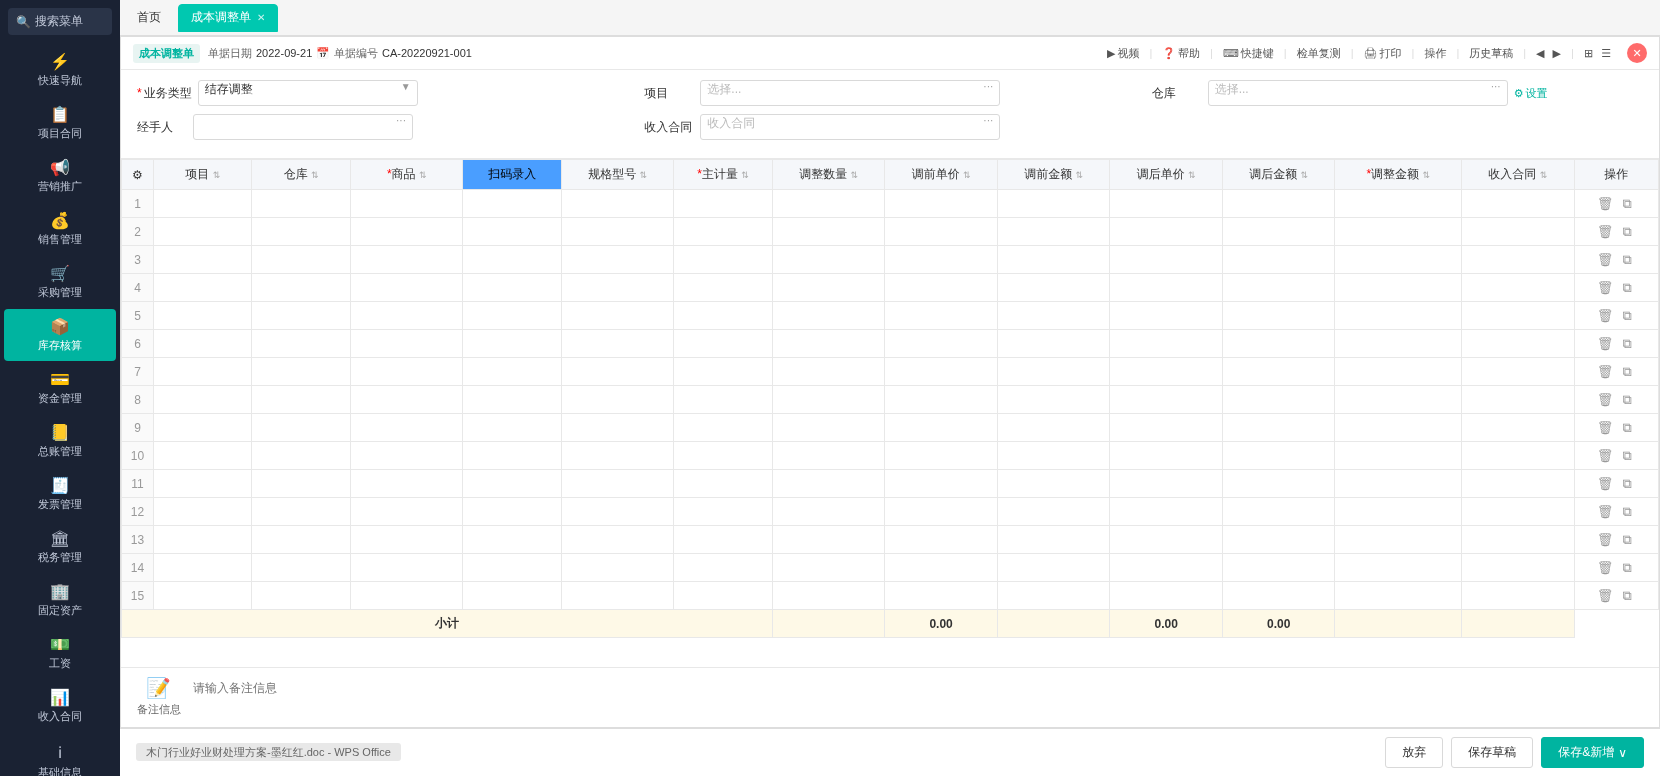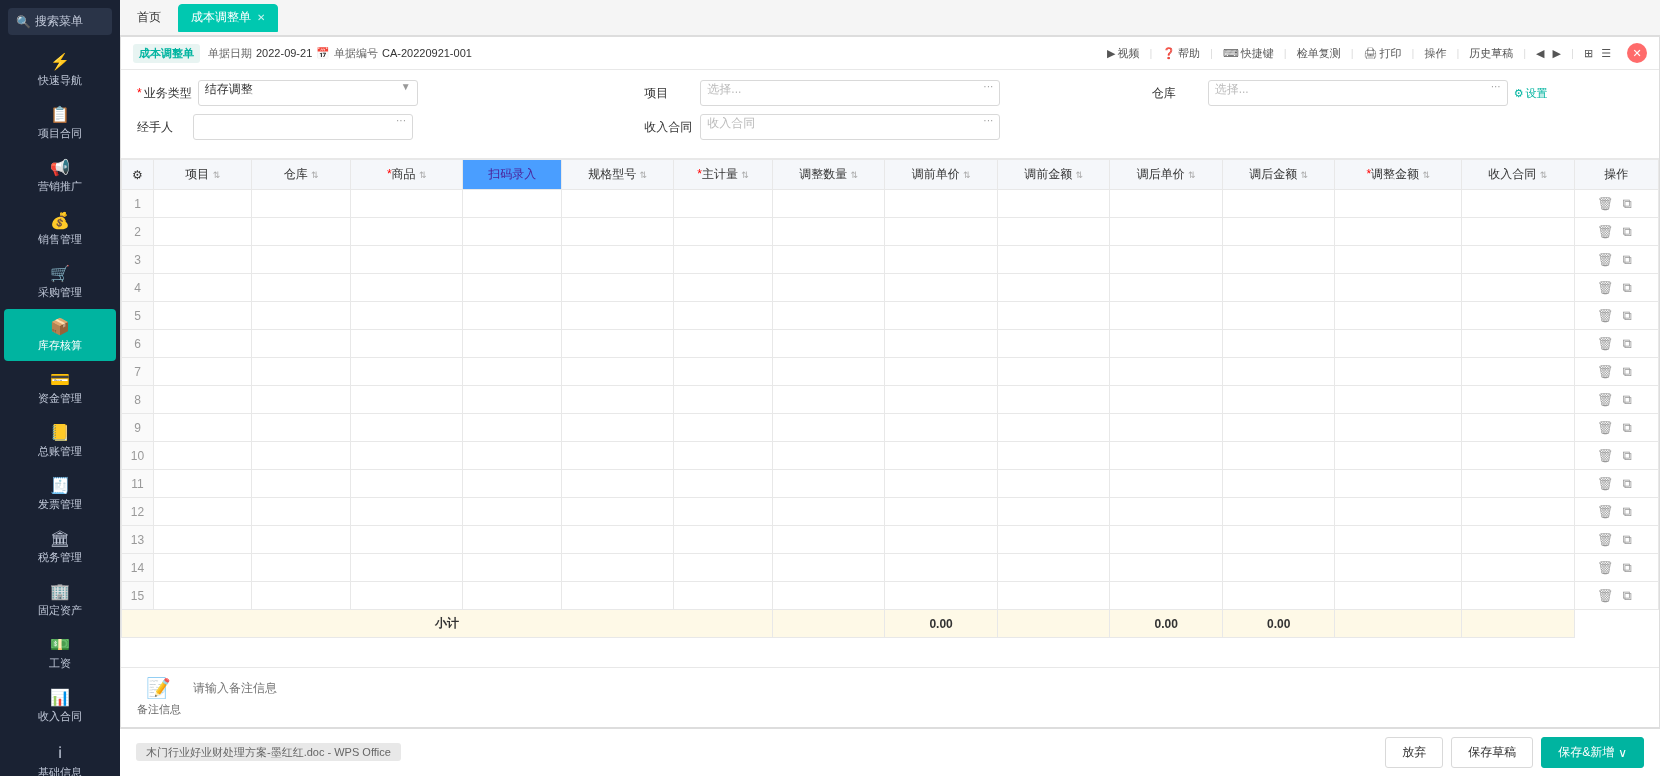--- a/index.html
+++ b/index.html
@@ -221,21 +221,21 @@
       border: 1px solid #e8e8e8;
       padding: 6px 8px;
       text-align: center;
       font-weight: normal;
       color: #333;
       white-space: nowrap;
       position: relative;
     }
     .data-table th.highlight {
       background: #4a9eff;
-      color: #4c1d95;
+      color: #000000;
     }
     .data-table th .sort-icon {
       color: #aaa;
       font-size: 9px;
     }
     .data-table td {
       border: 1px solid #e8e8e8;
       padding: 4px 6px;
       text-align: center;
       height: 28px;

